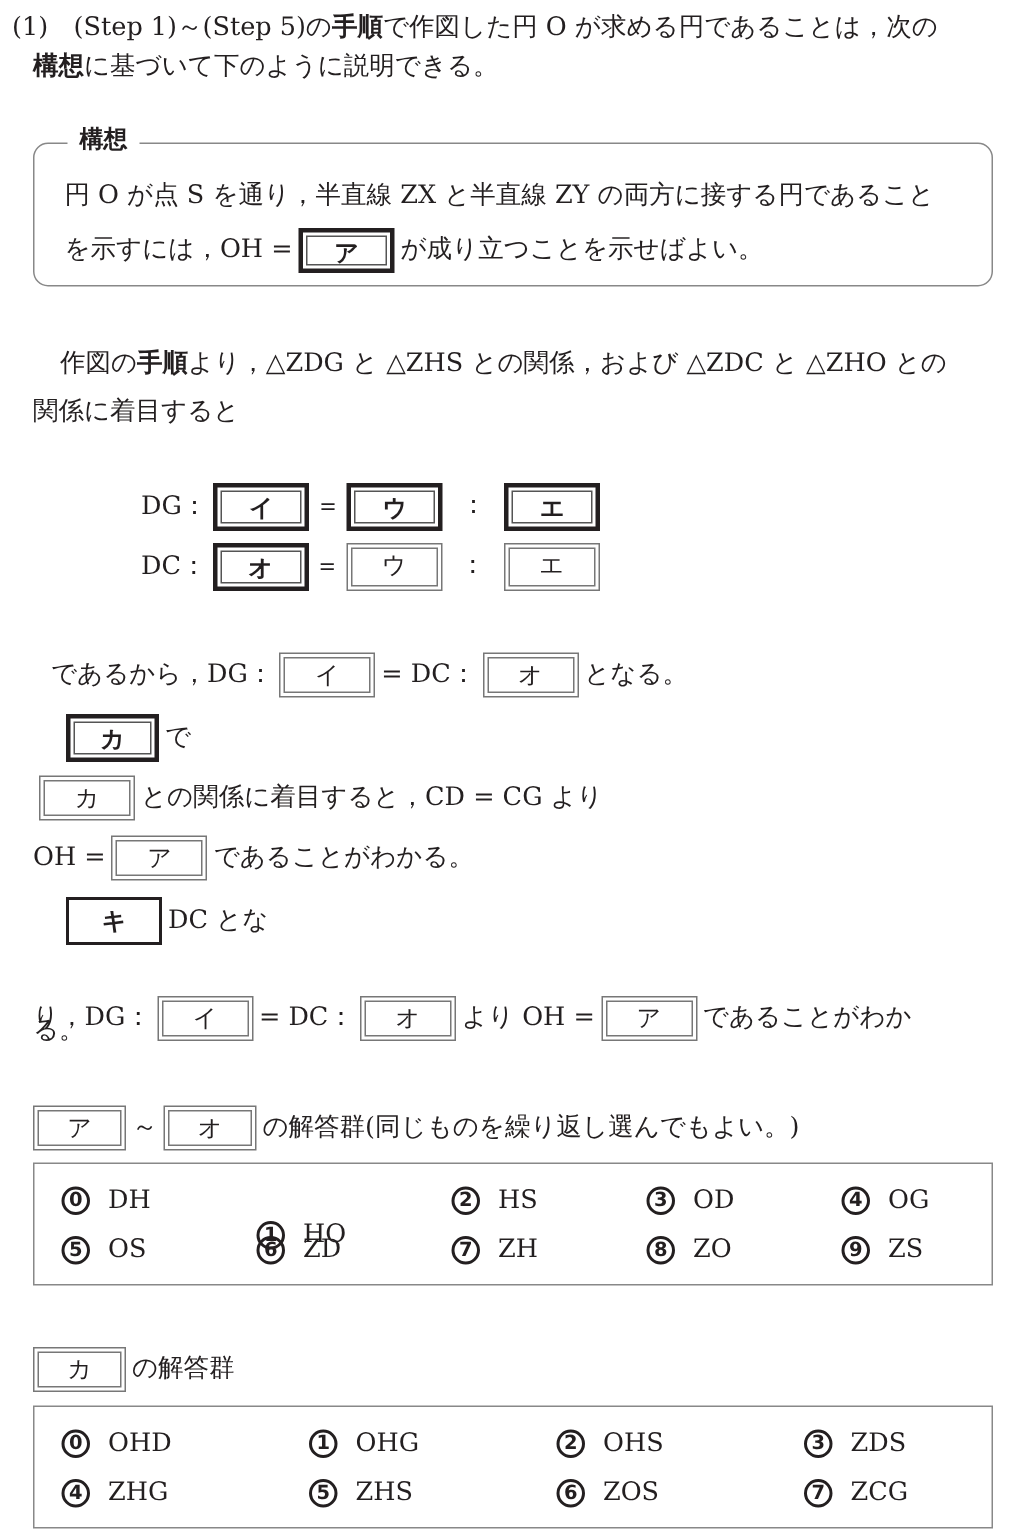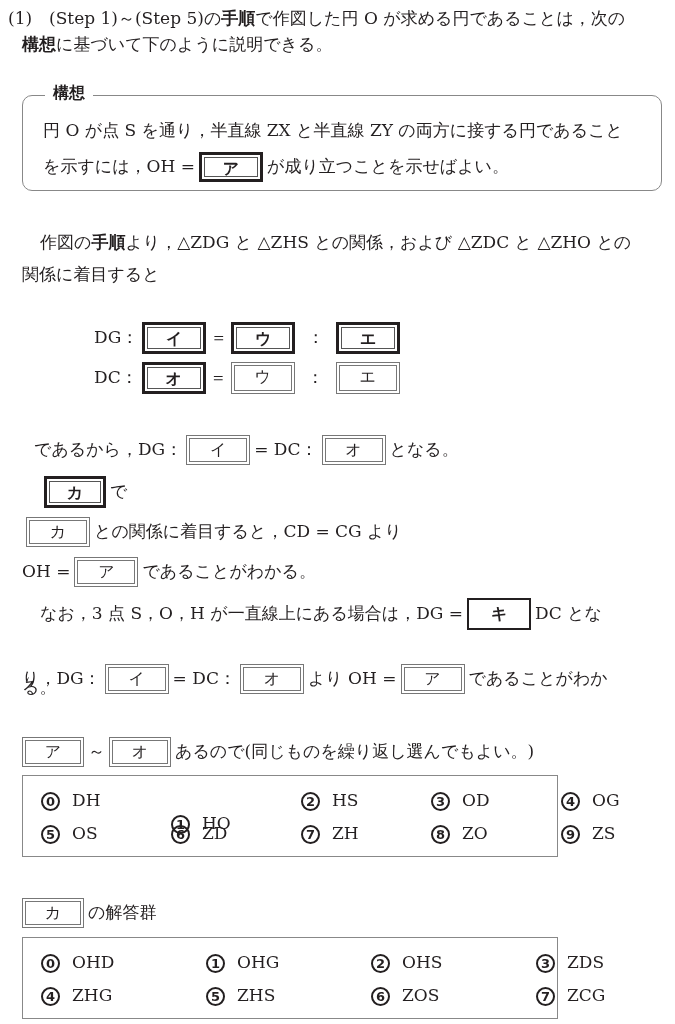--- a/index.html
+++ b/index.html
@@ -26,21 +26,21 @@
 
   .kousou {
     position:absolute; left:22px; top:95px; width:640px; height:96px;
     border:1.5px solid #888; border-radius:10px; box-sizing:border-box;
   }
   .kousou-title {
     position:absolute; left:22px; top:-13px; background:#fff; padding:0 8px;
     font-weight:bold; font-family:"DejaVu Sans","Liberation Sans",sans-serif; font-size:16px;
   }
   .choices {
-    position:absolute; left:22px; width:536px; border:1.5px solid #888; box-sizing:border-box;
+    position:absolute; left:22px; width:640px; border:1.5px solid #888; box-sizing:border-box;
   }
   .choice { position:absolute; white-space:nowrap; font-size:17px; line-height:24px; }
   .num {
     display:inline-block; width:19px; height:19px; border:2px solid #231f20; border-radius:50%;
     box-sizing:border-box; text-align:center; line-height:15px; font-size:13px; font-weight:bold;
     font-family:"DejaVu Sans","Liberation Sans",sans-serif; vertical-align:middle; margin-right:12px;
   }
 </style>
 </head>
 <body>
@@ -78,29 +78,29 @@
 <div class="line" style="left:40px;top:476px;">
   <span class="box bold" style="width:62px;height:32px;"><span>カ</span></span><span>で</span>
 </div>
 <div class="line" style="left:22px;top:517px;">
   <span class="box light" style="width:64px;height:30px;"><span>カ</span></span><span>との関係に着目すると，CD = CG より</span>
 </div>
 <div class="line" style="left:22px;top:557px;">
   <span>OH =</span><span class="box light" style="width:64px;height:30px;"><span>ア</span></span><span>であることがわかる。</span>
 </div>
 <div class="line" style="left:40px;top:598px;">
-  <span>なお，3 点 S，O，H が一直線上にある場合は，DG =</span><span class="box single" style="width:64px;height:32px;"><span style="line-height:28px;">キ</span></span><span>DC とな</span>
+  <span class="box single" style="width:64px;height:32px;"><span style="line-height:28px;">キ</span></span><span>DC とな</span>
 </div>
 <div class="line" style="left:22px;top:664px;">
   <span>り，DG：</span><span class="box light" style="width:64px;height:30px;"><span>イ</span></span><span>= DC：</span><span class="box light" style="width:64px;height:30px;"><span>オ</span></span><span>より OH =</span><span class="box light" style="width:64px;height:30px;"><span>ア</span></span><span>であることがわか</span>
 </div>
 <div class="line" style="left:22px;top:675px;">る。</div>
 
 <div class="line" style="left:22px;top:737px;">
-  <span class="box light" style="width:62px;height:30px;margin-left:0;"><span>ア</span></span><span>～</span><span class="box light" style="width:62px;height:30px;"><span>オ</span></span><span>あるので(同じものを繰り返し選んでもよい。)</span>
+  <span class="box light" style="width:62px;height:30px;margin-left:0;"><span>ア</span></span><span>～</span><span class="box light" style="width:62px;height:30px;"><span>オ</span></span><span>の解答群(同じものを繰り返し選んでもよい。)</span>
 </div>
 <div class="choices" style="top:775px;height:82px;">
   <div class="choice" style="left:18px;top:12px;"><span class="num">0</span><span>DH</span></div>
   <div class="choice" style="left:148px;top:12px;margin-top:23px;"><span class="num">1</span><span>HO</span></div>
   <div class="choice" style="left:278px;top:12px;"><span class="num">2</span><span>HS</span></div>
   <div class="choice" style="left:408px;top:12px;"><span class="num">3</span><span>OD</span></div>
   <div class="choice" style="left:538px;top:12px;"><span class="num">4</span><span>OG</span></div>
   <div class="choice" style="left:18px;top:45px;"><span class="num">5</span><span>OS</span></div>
   <div class="choice" style="left:148px;top:45px;"><span class="num">6</span><span>ZD</span></div>
   <div class="choice" style="left:278px;top:45px;"><span class="num">7</span><span>ZH</span></div>

